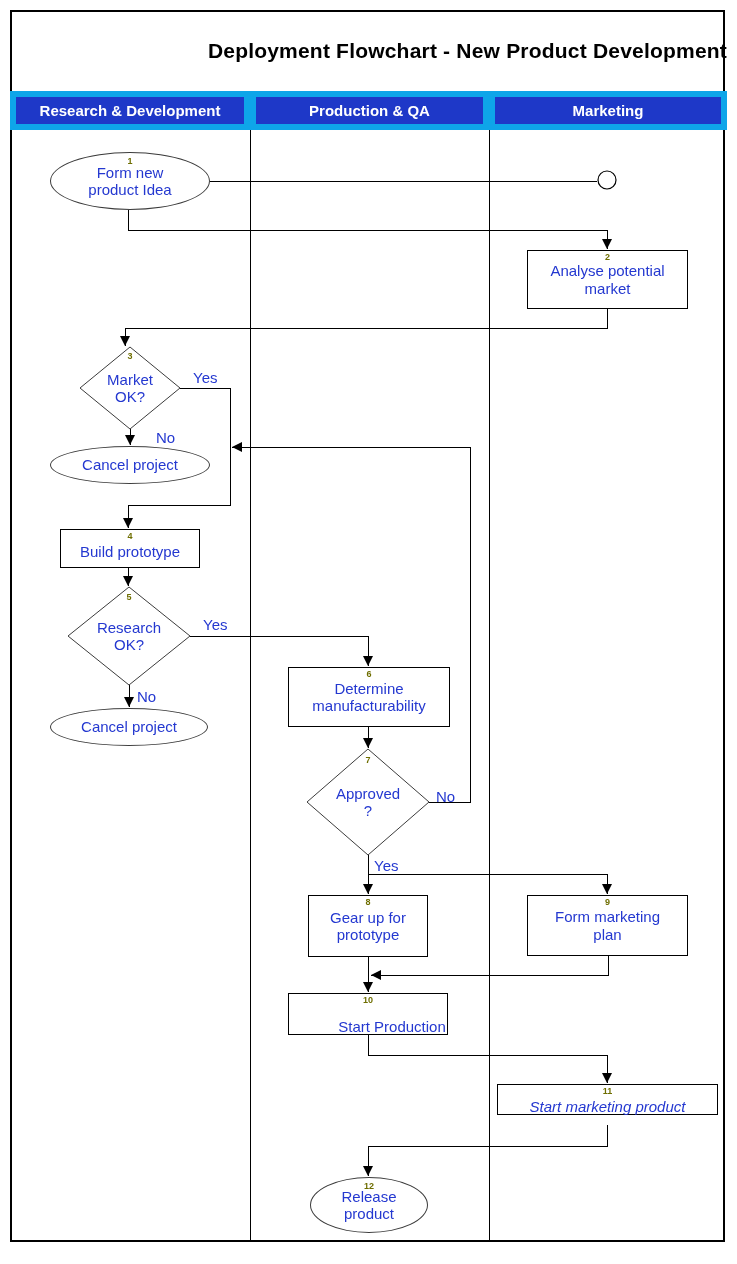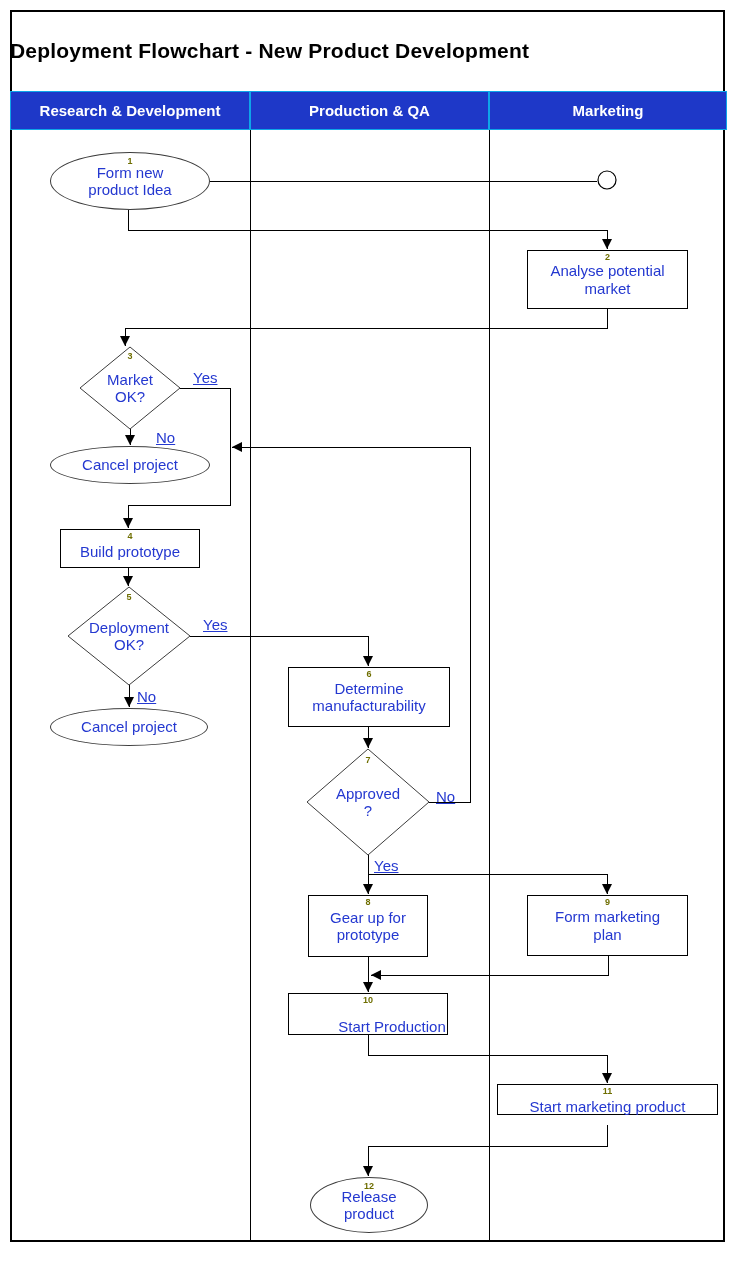--- a/index.html
+++ b/index.html
@@ -1,33 +1,33 @@
 <!DOCTYPE html>
 <html><head>
 <meta charset="utf-8">
 <style>
   html,body{margin:0;padding:0;background:#fff;}
   #page{
     position:relative;width:737px;height:1264px;background:#fff;overflow:hidden;
     font-family:"Liberation Sans", sans-serif;
   }
   #outer-border{position:absolute;left:10px;top:10px;width:715px;height:1232px;border:2px solid #000;box-sizing:border-box;}
-  #title-area{position:absolute;left:10px;top:10px;width:717px;height:81px;display:flex;align-items:center;justify-content:flex-start;}
+  #title-area{position:absolute;left:10px;top:10px;width:717px;height:81px;display:flex;align-items:center;justify-content:flex-end;}
   #title-area .title{font-size:21px;font-weight:bold;color:#000;letter-spacing:0.2px;}
-  .lane-header{position:absolute;top:91px;height:39px;background:#1E38C8;border:1px solid #0ea5e9;box-sizing:border-box;
+  .lane-header{position:absolute;top:91px;height:39px;background:#1E38C8;border:6px solid #0ea5e9;box-sizing:border-box;
     display:flex;align-items:center;justify-content:center;color:#fff;font-weight:bold;font-size:15px;}
   #svg-layer{position:absolute;left:0;top:0;}
   .node{position:absolute;box-sizing:border-box;display:flex;align-items:center;justify-content:center;
     text-align:center;color:#2438D0;font-size:15px;line-height:1.15;white-space:pre-line;}
   .node-rect{background:#fff;border:1px solid #000;}
   .node-ellipse{background:#fff;border:1px solid #3c3c3c;border-radius:50%;}
   .node-diamond{background:transparent;}
   .num{position:absolute;left:0;right:0;text-align:center;font-size:9px;line-height:1;color:#6E6E00;font-weight:bold;}
   .num-top{top:2px;}
-  .edge-label{position:absolute;color:#2438D0;font-size:15px;line-height:1;text-decoration:underline;}
+  .edge-label{position:absolute;color:#2438D0;font-size:15px;line-height:1;}
 </style>
 </head>
 <body>
 
 <div id="page">
 
   <div id="outer-border"></div>
 
   <div id="title-area">
     <span class="title">Deployment Flowchart - New Product Development</span>
@@ -105,21 +105,21 @@
     <div>Cancel project</div>
   </div>
 
   <div class="node node-rect" style="left:60px;top:529px;width:140px;height:39px;">
     <span class="num num-top">4</span>
     <div style="margin-top:6px;">Build prototype</div>
   </div>
 
   <div class="node node-diamond" style="left:68px;top:587px;width:122px;height:98px;">
     <span class="num" style="top:6px;">5</span>
-    <div>Deployment
+    <div>Research
 OK?</div>
   </div>
 
   <div class="node node-ellipse" style="left:50px;top:708px;width:158px;height:38px;">
     <div>Cancel project</div>
   </div>
 
   <div class="node node-rect" style="left:288px;top:667px;width:162px;height:60px;">
     <span class="num num-top">6</span>
     <div>Determine
@@ -144,21 +144,21 @@
 plan</div>
   </div>
 
   <div class="node node-rect" style="left:288px;top:993px;width:160px;height:42px;padding-left:48px;">
     <span class="num num-top">10</span>
     <div style="margin-top:25px;">Start Production</div>
   </div>
 
   <div class="node node-rect" style="left:497px;top:1084px;width:221px;height:31px;">
     <span class="num num-top">11</span>
-    <div style="margin-top:14px;">Start marketing product</div>
+    <div style="margin-top:14px;font-style:italic;">Start marketing product</div>
   </div>
 
   <div class="node node-ellipse" style="left:310px;top:1177px;width:118px;height:56px;">
     <span class="num" style="top:4px;">12</span>
     <div>Release
 product</div>
   </div>
 
   <div class="edge-label" style="left:193px;top:370px;">Yes</div>
   <div class="edge-label" style="left:156px;top:430px;">No</div>

